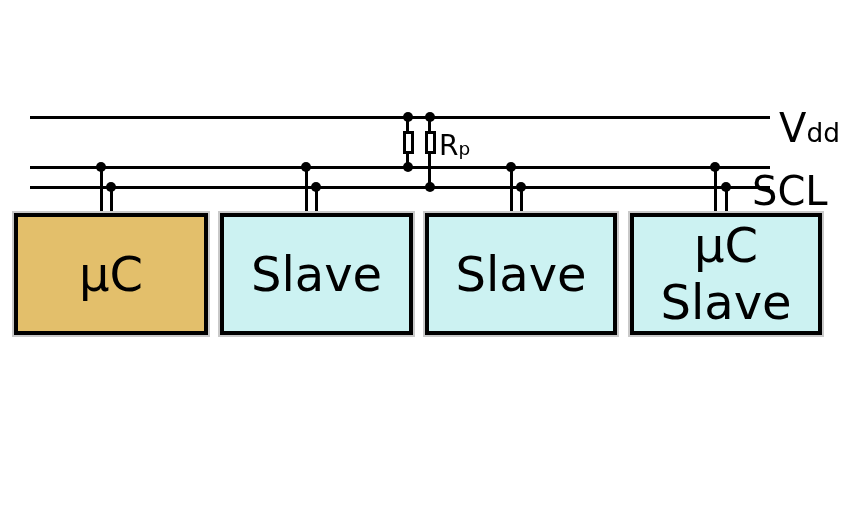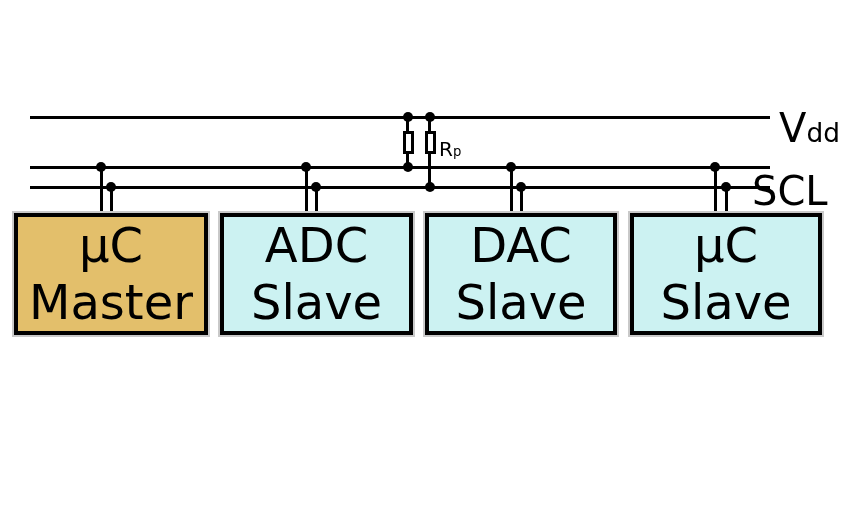--- a/index.html
+++ b/index.html
@@ -46,22 +46,22 @@
     width: 11px;
     height: 23px;
     box-sizing: border-box;
     border: 3px solid #000;
     background: #fff;
   }
   .rp-label {
     position: absolute;
     left: 439px;
     top: 129px;
-    font-size: 20px;
-    line-height: 40px;
+    font-size: 28px;
+    line-height: 34px;
     white-space: nowrap;
     text-align: right;
   }
   .device-box {
     position: absolute;
     top: 213px;
     height: 122px;
     box-sizing: border-box;
     border: 4px solid #000;
     box-shadow: 0 0 0 2px #c9c9c9;
@@ -115,28 +115,25 @@
   <div class="dot" style="left:710px;top:162px"></div>
 
   <div class="dot" style="left:106px;top:182px"></div>
   <div class="dot" style="left:311px;top:182px"></div>
   <div class="dot" style="left:425px;top:182px"></div>
   <div class="dot" style="left:516px;top:182px"></div>
   <div class="dot" style="left:721px;top:182px"></div>
 
   <div class="device-box" style="left: 14px; width: 194px; background: rgb(227, 191, 107);">
     <div class="line">µC</div>
-    <div class="line">Master</div>
   </div>
   <div class="device-box" style="left: 220px; width: 193px; background: rgb(204, 242, 242);">
-    <div class="line">ADC</div>
     <div class="line">Slave</div>
   </div>
   <div class="device-box" style="left: 425px; width: 192px; background: rgb(204, 242, 242);">
-    <div class="line">DAC</div>
     <div class="line">Slave</div>
   </div>
   <div class="device-box" style="left: 630px; width: 192px; background: rgb(204, 242, 242);">
     <div class="line">µC</div>
     <div class="line">Slave</div>
   </div>
 
 </div>
 
 </body></html>

